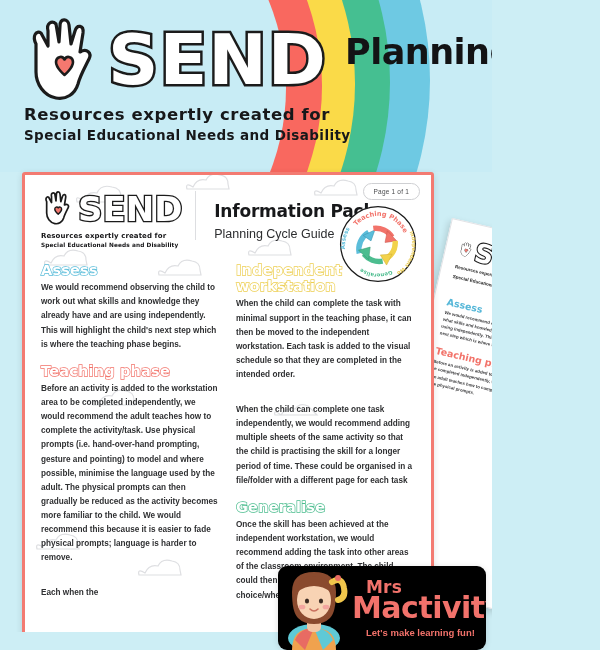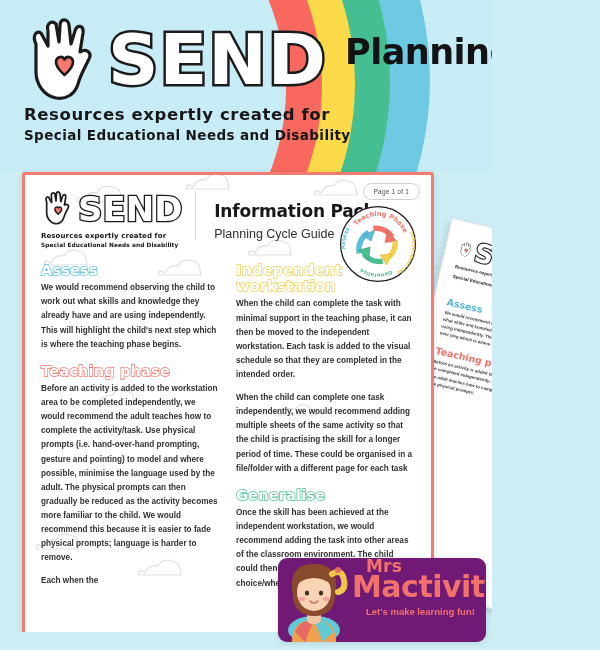--- a/index.html
+++ b/index.html
@@ -137,29 +137,29 @@
   .h-assess, .h-teach, .h-indep, .h-gen {
     font-family: "DejaVu Sans", sans-serif;
     font-size: 14.5px; font-weight: 900; line-height: 1.12;
     margin-bottom: 3px; letter-spacing: .2px;
   }
   .h-assess { color: #ffffff; -webkit-text-stroke: 1.4px #5bbdda; paint-order: stroke fill; }
   .h-teach  { color: #ffffff; -webkit-text-stroke: 1.4px #f2736a; paint-order: stroke fill; }
   .h-indep  { color: #ffffff; -webkit-text-stroke: 1.4px #edcf52; paint-order: stroke fill; }
   .h-gen    { color: #ffffff; -webkit-text-stroke: 1.4px #4cbd8f; paint-order: stroke fill; }
   .body-p { font-size: 8.2px; line-height: 1.72; color: #2f3032; font-weight: 700; }
-  .body-p + .body-p { margin-top: 9px; }
+  .body-p + .body-p { margin-top: 21px; }
 
   
   .mactivity {
-    position: absolute; right: 6px; bottom: 8px;
+    position: absolute; right: 6px; bottom: 0;
     width: 208px; height: 84px;
-    background: #701a75; border-radius: 9px;
+    background: #000000; border-radius: 9px;
     box-shadow: 0 1px 6px rgba(0,0,0,.12);
-    display: flex; z-index: 30; overflow: hidden;
+    display: flex; align-items: center; z-index: 30; overflow: hidden;
   }
   .mact-girl { width: 72px; height: 84px; flex: 0 0 72px; }
   .mact-text { padding-left: 2px; }
   .mact-mrs {
     font-family:"DejaVu Sans",sans-serif; font-size: 17px; font-weight: 900;
     color: #f2726b; letter-spacing: .2px; margin-left: 14px; line-height: 1;
   }
   .mact-name {
     font-family:"DejaVu Sans",sans-serif; font-size: 30px; font-weight: 900;
     color: #f2726b; line-height: 1; margin-top: -3px; letter-spacing: -.5px;

